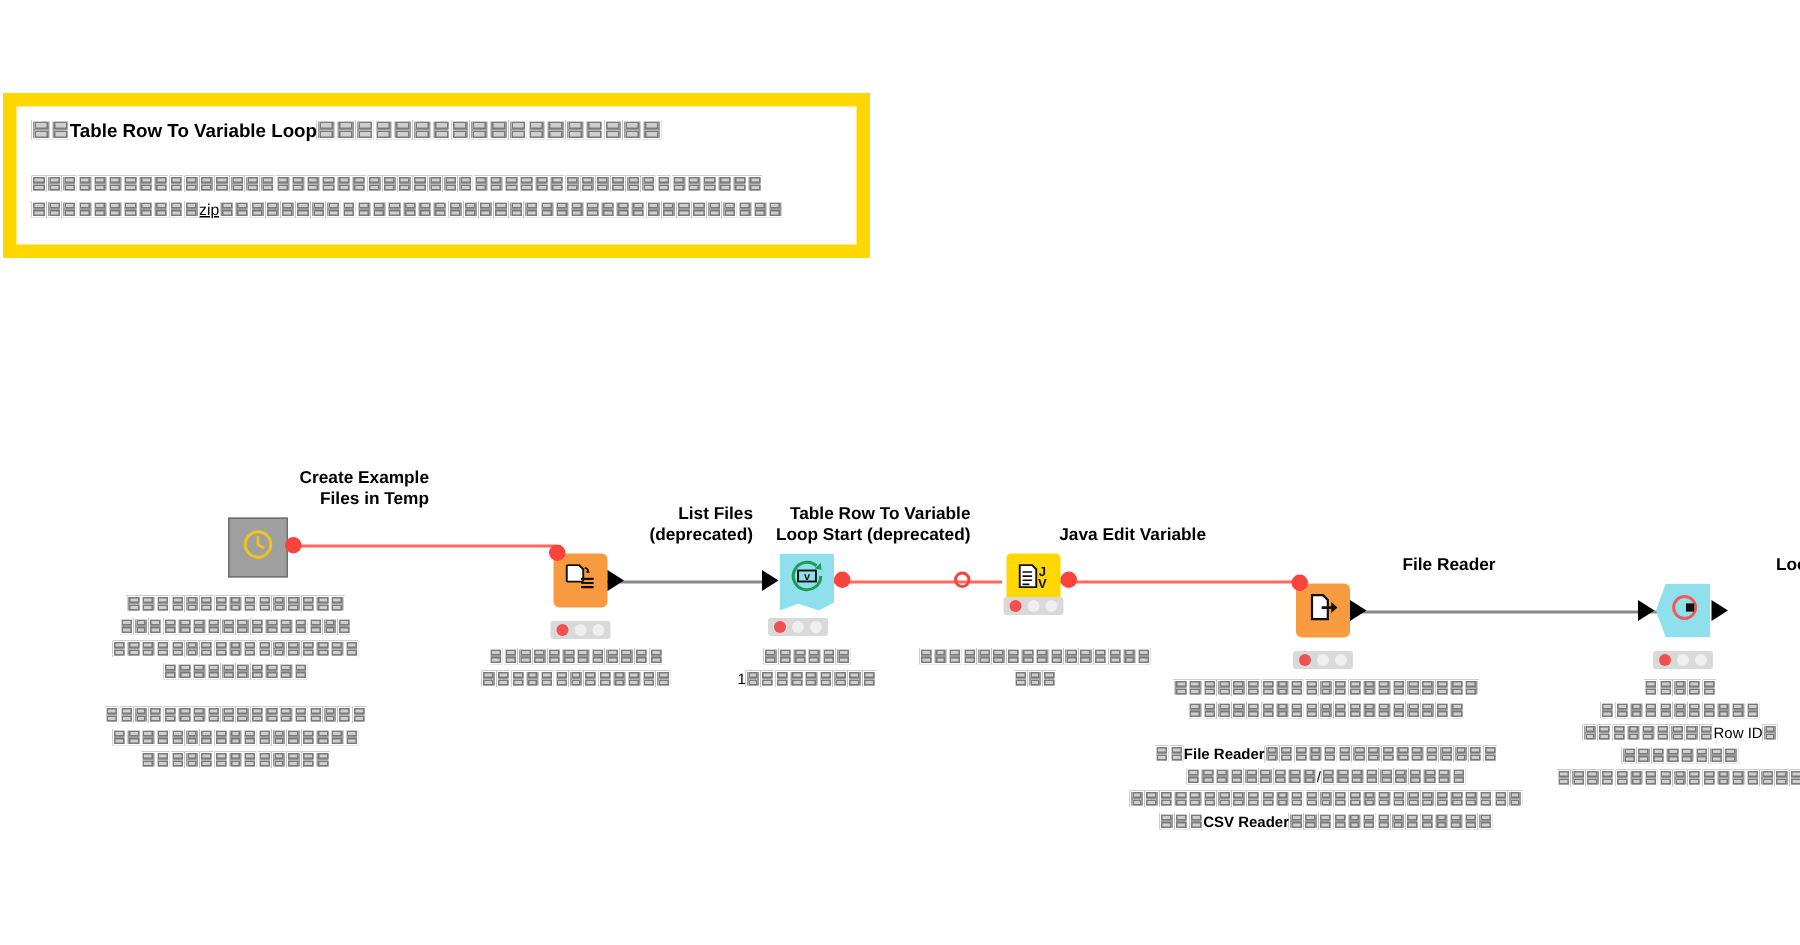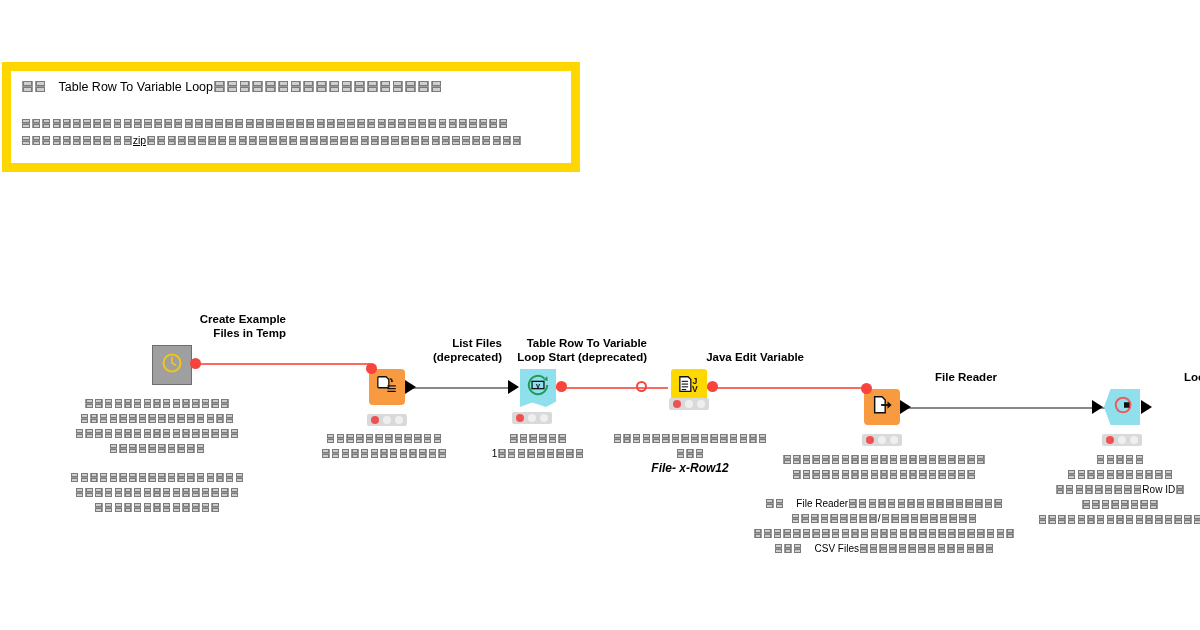--- a/index.html
+++ b/index.html
@@ -47,21 +47,21 @@
   .tofu::before,.tofu::after{
     content:"";position:absolute;left:14%;right:14%;
     height:37%;background:#cfcfcf;
     box-shadow:inset 0 0 0 1px #7a7a7a;
   }
   .tofu::before{top:9%;}
   .tofu::after{bottom:9%;}
   .tofu.big{width:1.0em;height:1.06em;}
 
   
-  .lat{font-weight:normal;padding-left:12px;}
+  .lat{font-weight:bold;}
   .lat-n{font-weight:normal;}
 
   
   .node{position:absolute;}
   .node-label{
     position:absolute;
     text-align:right;
     font-size:11.5px;font-weight:bold;color:#000;
     line-height:14px;
     white-space:pre-line;
@@ -329,23 +329,20 @@
       </div>
   </div>
 
   <div class="node-annot" style="left:690px;top:431px;width:240px;">
     <div class="ln">
         <span id="na3-0"><span class="tofu"></span><span class="tofu"></span><span class="tofu"></span><span class="tofu"></span><span class="tofu"></span><span class="tofu"></span><span class="tofu"></span><span class="tofu"></span><span class="tofu"></span><span class="tofu"></span><span class="tofu"></span><span class="tofu"></span><span class="tofu"></span><span class="tofu"></span><span class="tofu"></span><span class="tofu"></span></span>
       </div>
     <div class="ln">
         <span id="na3-1"><span class="tofu"></span><span class="tofu"></span><span class="tofu"></span></span>
       </div>
-    <div class="ln ital">
-      <span>File- x-Row12</span>
-    </div>
   </div>
 
   <div class="node-annot" style="left:884px;top:452px;width:360px;">
     <div class="ln">
         <span id="na4-0"><span class="tofu"></span><span class="tofu"></span><span class="tofu"></span><span class="tofu"></span><span class="tofu"></span><span class="tofu"></span><span class="tofu"></span><span class="tofu"></span><span class="tofu"></span><span class="tofu"></span><span class="tofu"></span><span class="tofu"></span><span class="tofu"></span><span class="tofu"></span><span class="tofu"></span><span class="tofu"></span><span class="tofu"></span><span class="tofu"></span><span class="tofu"></span><span class="tofu"></span><span class="tofu"></span></span>
       </div>
     <div class="ln">
         <span id="na4-1"><span class="tofu"></span><span class="tofu"></span><span class="tofu"></span><span class="tofu"></span><span class="tofu"></span><span class="tofu"></span><span class="tofu"></span><span class="tofu"></span><span class="tofu"></span><span class="tofu"></span><span class="tofu"></span><span class="tofu"></span><span class="tofu"></span><span class="tofu"></span><span class="tofu"></span><span class="tofu"></span><span class="tofu"></span><span class="tofu"></span><span class="tofu"></span></span>
       </div>
     <div style="height:14px;"></div>
@@ -357,21 +354,21 @@
     <div class="ln">
         <span id="na4-3a"><span class="tofu"></span><span class="tofu"></span><span class="tofu"></span><span class="tofu"></span><span class="tofu"></span><span class="tofu"></span><span class="tofu"></span><span class="tofu"></span><span class="tofu"></span></span>
         <span class="lat-n">/</span>
         <span id="na4-3b"><span class="tofu"></span><span class="tofu"></span><span class="tofu"></span><span class="tofu"></span><span class="tofu"></span><span class="tofu"></span><span class="tofu"></span><span class="tofu"></span><span class="tofu"></span><span class="tofu"></span></span>
       </div>
     <div class="ln">
         <span id="na4-4"><span class="tofu"></span><span class="tofu"></span><span class="tofu"></span><span class="tofu"></span><span class="tofu"></span><span class="tofu"></span><span class="tofu"></span><span class="tofu"></span><span class="tofu"></span><span class="tofu"></span><span class="tofu"></span><span class="tofu"></span><span class="tofu"></span><span class="tofu"></span><span class="tofu"></span><span class="tofu"></span><span class="tofu"></span><span class="tofu"></span><span class="tofu"></span><span class="tofu"></span><span class="tofu"></span><span class="tofu"></span><span class="tofu"></span><span class="tofu"></span><span class="tofu"></span><span class="tofu"></span><span class="tofu"></span></span>
       </div>
     <div class="ln">
       <span id="na4-5a"><span class="tofu"></span><span class="tofu"></span><span class="tofu"></span></span>
-        <span class="lat">CSV Files</span>
+        <span class="lat">CSV Reader</span>
         <span id="na4-5b"><span class="tofu"></span><span class="tofu"></span><span class="tofu"></span><span class="tofu"></span><span class="tofu"></span><span class="tofu"></span><span class="tofu"></span><span class="tofu"></span><span class="tofu"></span><span class="tofu"></span><span class="tofu"></span><span class="tofu"></span><span class="tofu"></span><span class="tofu"></span></span>
     </div>
   </div>
 
   <div class="node-annot" style="left:1120px;top:452px;width:330px;">
     <div class="ln">
         <span id="na5-0"><span class="tofu"></span><span class="tofu"></span><span class="tofu"></span><span class="tofu"></span><span class="tofu"></span></span>
       </div>
     <div class="ln">
         <span id="na5-1"><span class="tofu"></span><span class="tofu"></span><span class="tofu"></span><span class="tofu"></span><span class="tofu"></span><span class="tofu"></span><span class="tofu"></span><span class="tofu"></span><span class="tofu"></span><span class="tofu"></span><span class="tofu"></span></span>

